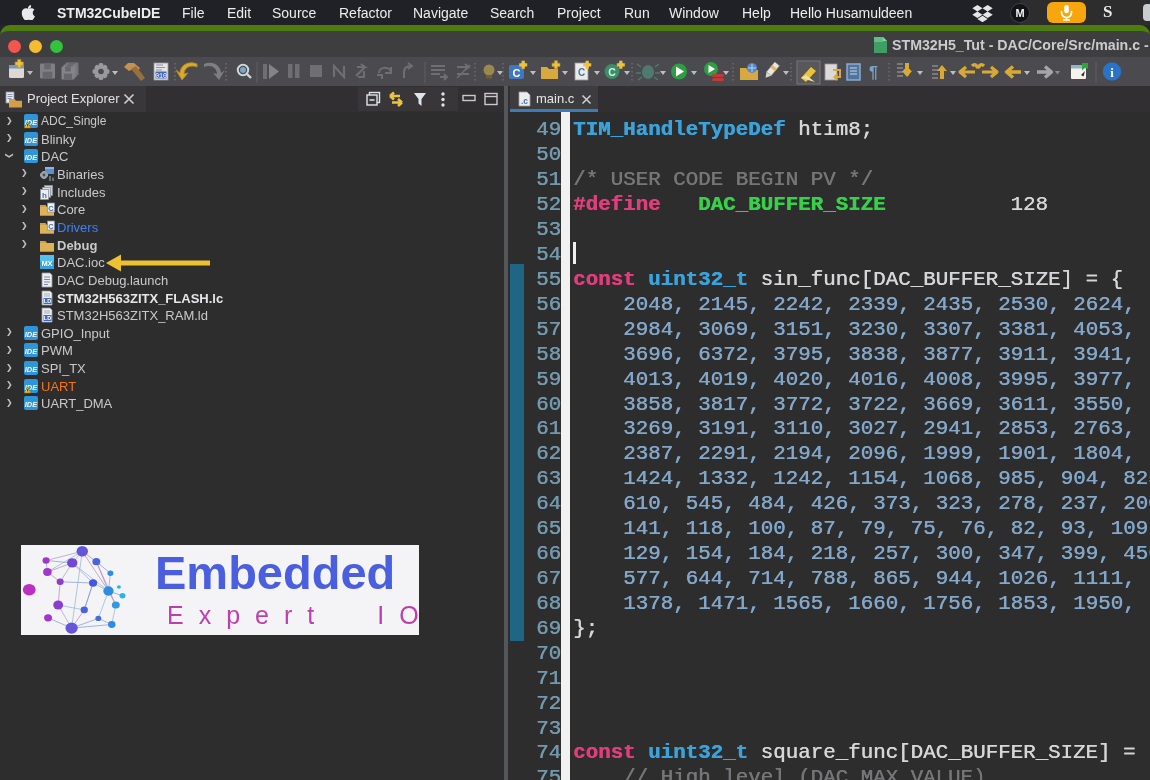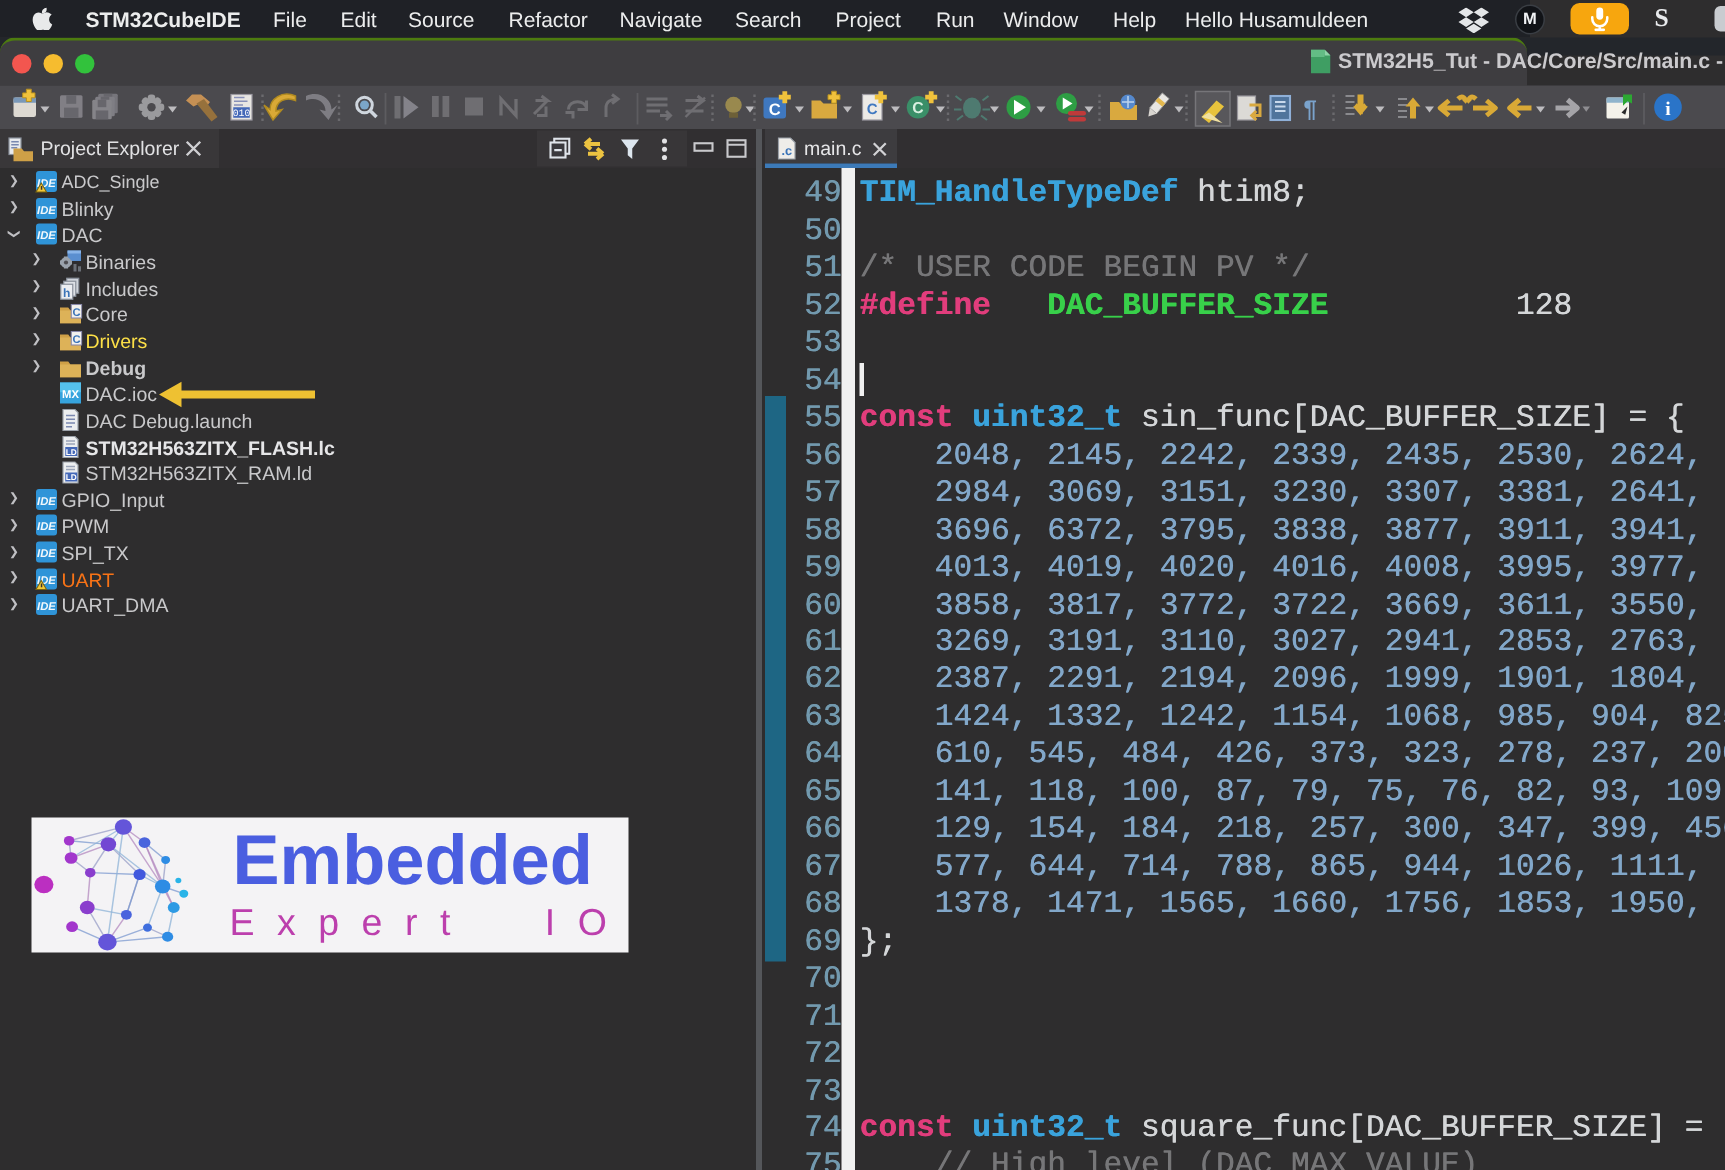--- a/index.html
+++ b/index.html
@@ -1,20 +1,20 @@
 <!DOCTYPE html>
 <html><head><meta charset="utf-8">
 <style>
 * { margin:0; padding:0; box-sizing:border-box; }
 html,body { width:1150px; height:780px; overflow:hidden; background:#2e2d2e;
   font-family:"Liberation Sans", sans-serif; }
 #menubar { position:absolute; left:0; top:0; width:1020px; height:25px; background:#1f2126; }
 .mi { position:absolute; top:4.5px; font-size:14px; color:#eceded; white-space:pre; }
-#titlebar { position:absolute; left:0; top:25px; width:1018px; height:32px; background:#3e3d40;
-  border-top:2px solid #4d7c0f; border-radius:10px 10px 0 0; }
+#titlebar { position:absolute; left:0; top:25px; width:1150px; height:32px; background:#3e3d40;
+  border-top:6px solid #4d7c0f; border-radius:10px 10px 0 0; }
 #toolbar { position:absolute; left:0; top:57px; width:1150px; height:29px; background:#4b4a4e; }
 #leftpanel { position:absolute; left:0; top:86px; width:504px; height:694px; background:#2e2d2e; }
 #divider { position:absolute; left:504px; top:86px; width:7px; height:694px; background:#54565a; }
 .mono { font-family:"Liberation Mono", monospace; font-size:20.83px; line-height:24.92px; text-shadow:0.4px 0 0 currentColor; }
 #code { position:absolute; left:573px; top:118.4px; color:#d4d6d8; white-space:pre; }
 #code .t { color:#3aa3dc; font-weight:bold; }
 #code .k { color:#e13d7c; font-weight:bold; }
 #code .g { color:#38d04a; font-weight:bold; }
 #code .c { color:#767678; }
 #code i { color:#82a7c9; font-style:normal; }
@@ -291,21 +291,21 @@
     <span style="position:absolute;left:57px;top:1.5px;font-size:13px;font-weight:400;color:#c9c9cb;white-space:pre">Core</span>
   </div>
 <div style="position:absolute;left:0;top:218.4px;width:504px;height:17.65px">
     <span style="position:absolute;left:21px;top:1px;color:#c0c0c4;font-size:11px;display:inline-block;transform:none;font-family:'Liberation Mono',monospace">❯</span>
     <span style="position:absolute;left:39px;top:0.5px"><svg width="16" height="16" viewBox="0 0 16 16">
         <path d="M1 4 l5.5 0 l1.5 2 l7 0 l0 8.5 l-14 0 z" fill="#cfa047"></path>
         <path d="M1 6 h14 v8.5 h-14 z" fill="#ddb258"></path>
         <rect x="8.5" y="2" width="7" height="9" fill="#f2f1ee" stroke="#88a" stroke-width="0.7"></rect>
         <text x="12" y="9.5" font-size="7.5" font-weight="bold" fill="#3b74b8" text-anchor="middle">C</text>
       </svg></span>
-    <span style="position:absolute;left:57px;top:1.5px;font-size:13px;font-weight:400;color:#fde047;white-space:pre">Drivers</span>
+    <span style="position:absolute;left:57px;top:1.5px;font-size:13px;font-weight:400;color:#3b82f6;white-space:pre">Drivers</span>
   </div>
 <div style="position:absolute;left:0;top:236.0px;width:504px;height:17.65px">
     <span style="position:absolute;left:21px;top:1px;color:#c0c0c4;font-size:11px;display:inline-block;transform:none;font-family:'Liberation Mono',monospace">❯</span>
     <span style="position:absolute;left:39px;top:0.5px"><svg width="16" height="16" viewBox="0 0 16 16">
         <path d="M1 4 l5.5 0 l1.5 2 l7 0 l0 8.5 l-14 0 z" fill="#cfa047"></path>
         <path d="M1 6 h14 v8.5 h-14 z" fill="#ddb258"></path>
       </svg></span>
     <span style="position:absolute;left:57px;top:1.5px;font-size:13px;font-weight:700;color:#c9c9cb;white-space:pre">Debug</span>
   </div>
 <div style="position:absolute;left:0;top:253.7px;width:504px;height:17.65px">
@@ -435,21 +435,21 @@
       <circle cx="79.5" cy="46" r="4.7" fill="#2e8ce4"></circle>
       <circle cx="92.3" cy="50.8" r="2.7" fill="#29b4e8"></circle>
       <circle cx="86.2" cy="60" r="3.6" fill="#2e9ae4"></circle>
       <circle cx="82.5" cy="79.5" r="3.4" fill="#2e8ce4"></circle>
       <circle cx="46" cy="83.1" r="5.6" fill="#6455d9"></circle>
       <circle cx="70.3" cy="73.4" r="2.7" fill="#3f6ede"></circle>
       <circle cx="57.5" cy="64.9" r="3.3" fill="#4a64dd"></circle>
       <circle cx="89" cy="42" r="1.8" fill="#29b4e8"></circle>
     </svg>
     <span style="position:absolute;left:134px;top:0px;font-size:47px;font-weight:700;color:#4a5ee0;letter-spacing:0px">Embedded</span>
-    <span style="position:absolute;left:132px;top:56px;font-size:25px;color:#bc3fad;letter-spacing:15px;word-spacing:26px;white-space:pre">Expert IO</span>
+    <span style="position:absolute;left:146px;top:56px;font-size:25px;color:#bc3fad;letter-spacing:15px;word-spacing:26px;white-space:pre">Expert IO</span>
   </div>
 <div style="position:absolute;left:508px;top:86px;width:642px;height:26px;background:#312f31">
     <div style="position:absolute;left:2px;top:0;width:88px;height:23px;background:#3d3c3f"></div>
     <div style="position:absolute;left:2px;top:23px;width:88px;height:3px;background:#3c7ab8"></div>
     <svg style="position:absolute;left:10px;top:5px" width="13" height="16" viewBox="0 0 13 16">
       <path d="M1 1 h8 l3 3 v11 h-11 z" fill="#efede9" stroke="#9aa0a8" stroke-width="0.8"></path>
       <text x="6.5" y="12.5" font-size="8.5" font-weight="bold" fill="#3b74b8" text-anchor="middle">.c</text>
     </svg>
     <span style="position:absolute;left:28px;top:5px;font-size:13px;color:#e6e6e8">main.c</span>
     <svg style="position:absolute;left:73px;top:8px" width="11" height="11" viewBox="0 0 11 11">
@@ -488,21 +488,21 @@
 75</pre>
 <div style="position:absolute;left:561px;top:112px;width:9px;height:668px;background:#f1f1f1"></div>
 <pre class="mono" id="code"><span class="t">TIM_HandleTypeDef</span> htim8;
 
 <span class="c">/* USER CODE BEGIN PV */</span>
 <span class="k">#define</span>   <span class="g">DAC_BUFFER_SIZE</span>          128
 
 
 <span class="k">const</span> <span class="t">uint32_t</span> sin_func[DAC_BUFFER_SIZE] = {
     <span class="arr"><i>2048</i>, <i>2145</i>, <i>2242</i>, <i>2339</i>, <i>2435</i>, <i>2530</i>, <i>2624</i>,</span>
-    <span class="arr"><i>2984</i>, <i>3069</i>, <i>3151</i>, <i>3230</i>, <i>3307</i>, <i>3381</i>, <i>2641</i>,</span>
+    <span class="arr"><i>2984</i>, <i>3069</i>, <i>3151</i>, <i>3230</i>, <i>3307</i>, <i>3381</i>, <i>4053</i>,</span>
     <span class="arr"><i>3696</i>, <i>6372</i>, <i>3795</i>, <i>3838</i>, <i>3877</i>, <i>3911</i>, <i>3941</i>,</span>
     <span class="arr"><i>4013</i>, <i>4019</i>, <i>4020</i>, <i>4016</i>, <i>4008</i>, <i>3995</i>, <i>3977</i>,</span>
     <span class="arr"><i>3858</i>, <i>3817</i>, <i>3772</i>, <i>3722</i>, <i>3669</i>, <i>3611</i>, <i>3550</i>,</span>
     <span class="arr"><i>3269</i>, <i>3191</i>, <i>3110</i>, <i>3027</i>, <i>2941</i>, <i>2853</i>, <i>2763</i>,</span>
     <span class="arr"><i>2387</i>, <i>2291</i>, <i>2194</i>, <i>2096</i>, <i>1999</i>, <i>1901</i>, <i>1804</i>,</span>
     <span class="arr"><i>1424</i>, <i>1332</i>, <i>1242</i>, <i>1154</i>, <i>1068</i>, <i>985</i>, <i>904</i>, <i>825</i>,</span>
     <span class="arr"><i>610</i>, <i>545</i>, <i>484</i>, <i>426</i>, <i>373</i>, <i>323</i>, <i>278</i>, <i>237</i>, <i>200</i>,</span>
     <span class="arr"><i>141</i>, <i>118</i>, <i>100</i>, <i>87</i>, <i>79</i>, <i>75</i>, <i>76</i>, <i>82</i>, <i>93</i>, <i>109</i>,</span>
     <span class="arr"><i>129</i>, <i>154</i>, <i>184</i>, <i>218</i>, <i>257</i>, <i>300</i>, <i>347</i>, <i>399</i>, <i>456</i>,</span>
     <span class="arr"><i>577</i>, <i>644</i>, <i>714</i>, <i>788</i>, <i>865</i>, <i>944</i>, <i>1026</i>, <i>1111</i>,</span>

